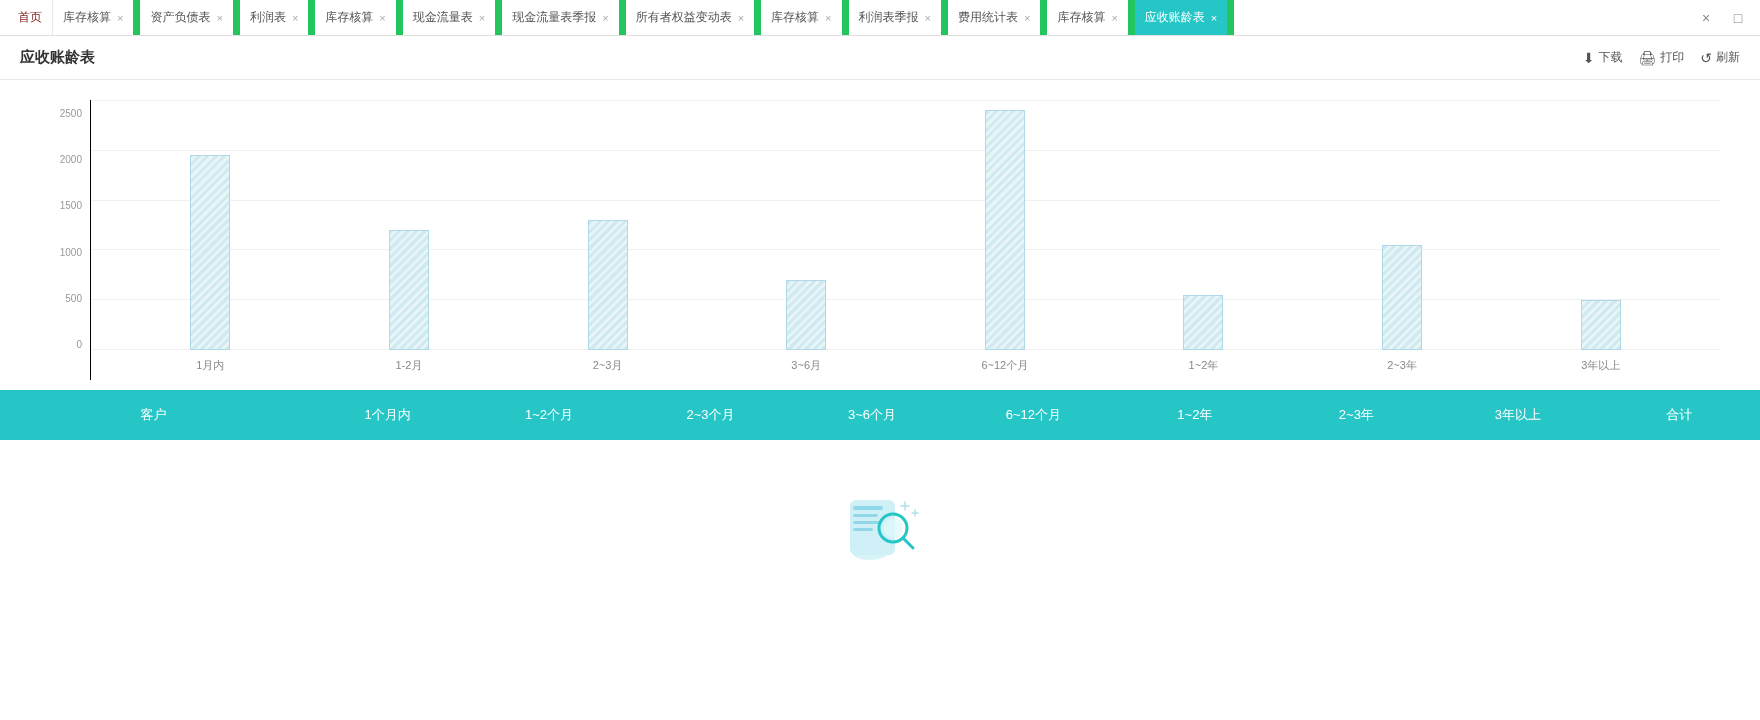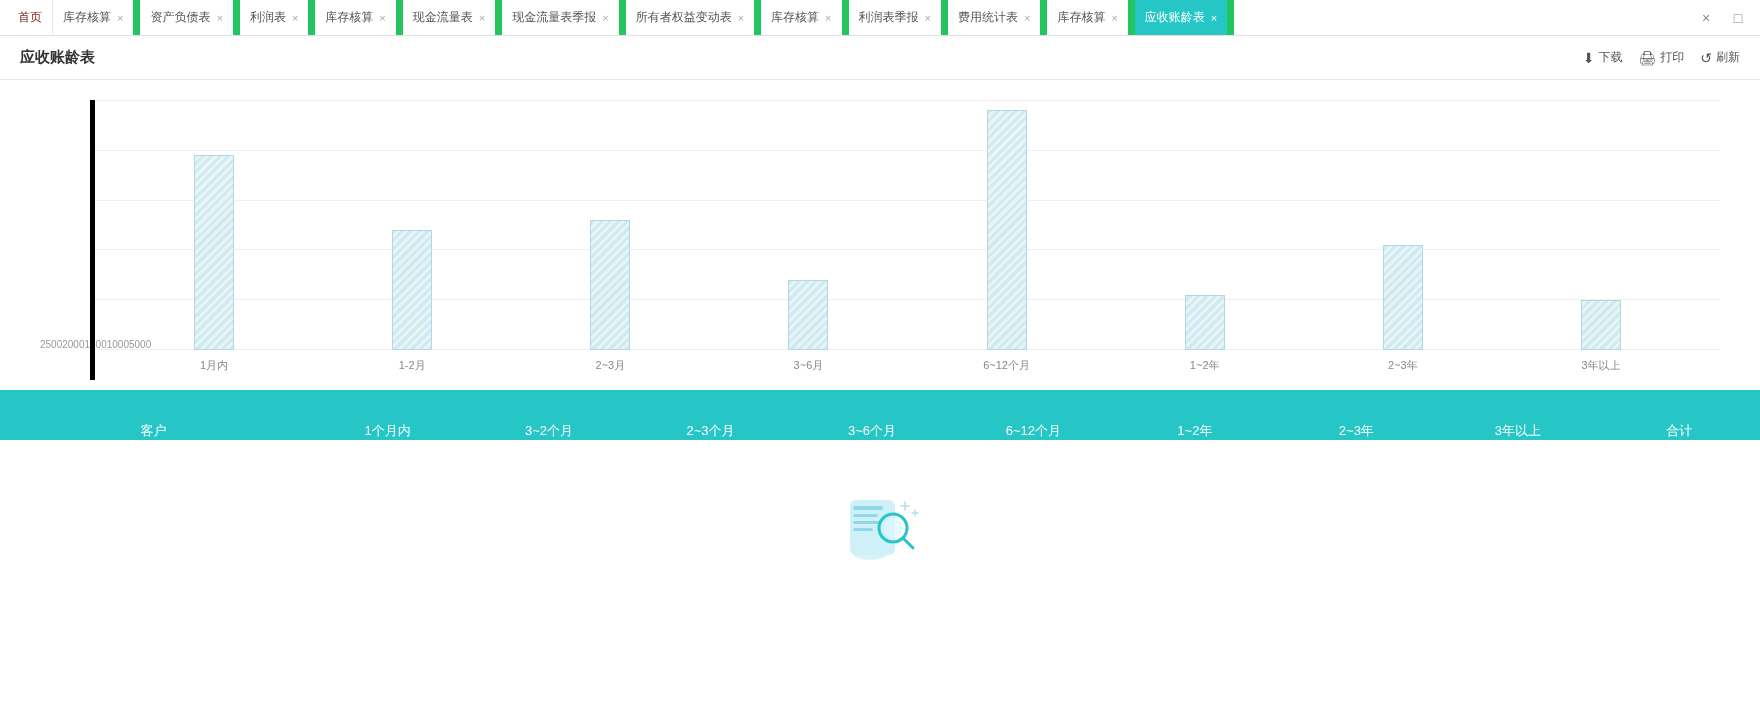--- a/index.html
+++ b/index.html
@@ -122,35 +122,35 @@
       align-items: flex-end;
       padding-left: 50px;
     }
     .y-axis {
       position: absolute;
       left: 0;
       top: 0;
       bottom: 30px;
       width: 50px;
       display: flex;
-      flex-direction: row;
+      flex-direction: column;
       justify-content: space-between;
       align-items: flex-end;
       padding-right: 8px;
       margin-top: 8px;
     }
     .y-label {
       font-size: 10px;
       color: #999;
     }
     .chart-body {
       flex: 1;
       height: 100%;
       position: relative;
-      border-left: 5px solid #000000;
+      border-left: 1px solid #000000;
     }
     .grid-lines {
       position: absolute;
       left: 0; right: 0; top: 0;
       bottom: 30px;
       display: flex;
       flex-direction: column;
       justify-content: space-between;
     }
     .grid-line {
@@ -192,21 +192,21 @@
       text-align: center;
       width: 60px;
     }
 
     
     .table-header {
       display: flex;
       background: #26c6c6;
       color: #fff;
       height: 50px;
-      align-items: flex-end;
+      align-items: center;
     }
     .th-cell {
       flex: 1;
       text-align: center;
       font-size: 13px;
       font-weight: 500;
       padding: 0 8px;
     }
     .th-cell.customer { flex: 2; }
 
@@ -367,21 +367,21 @@
             <div class="x-label">2~3年</div>
             <div class="x-label">3年以上</div>
           </div>
       </div>
     </div>
   </div>
 
   <div class="table-header">
     <div class="th-cell customer">客户</div>
     <div class="th-cell">1个月内</div>
-    <div class="th-cell">3~2个月</div>
+    <div class="th-cell">1~2个月</div>
     <div class="th-cell">2~3个月</div>
     <div class="th-cell">3~6个月</div>
     <div class="th-cell">6~12个月</div>
     <div class="th-cell">1~2年</div>
     <div class="th-cell">2~3年</div>
     <div class="th-cell">3年以上</div>
     <div class="th-cell">合计</div>
   </div>
 
   <div class="empty-state">

